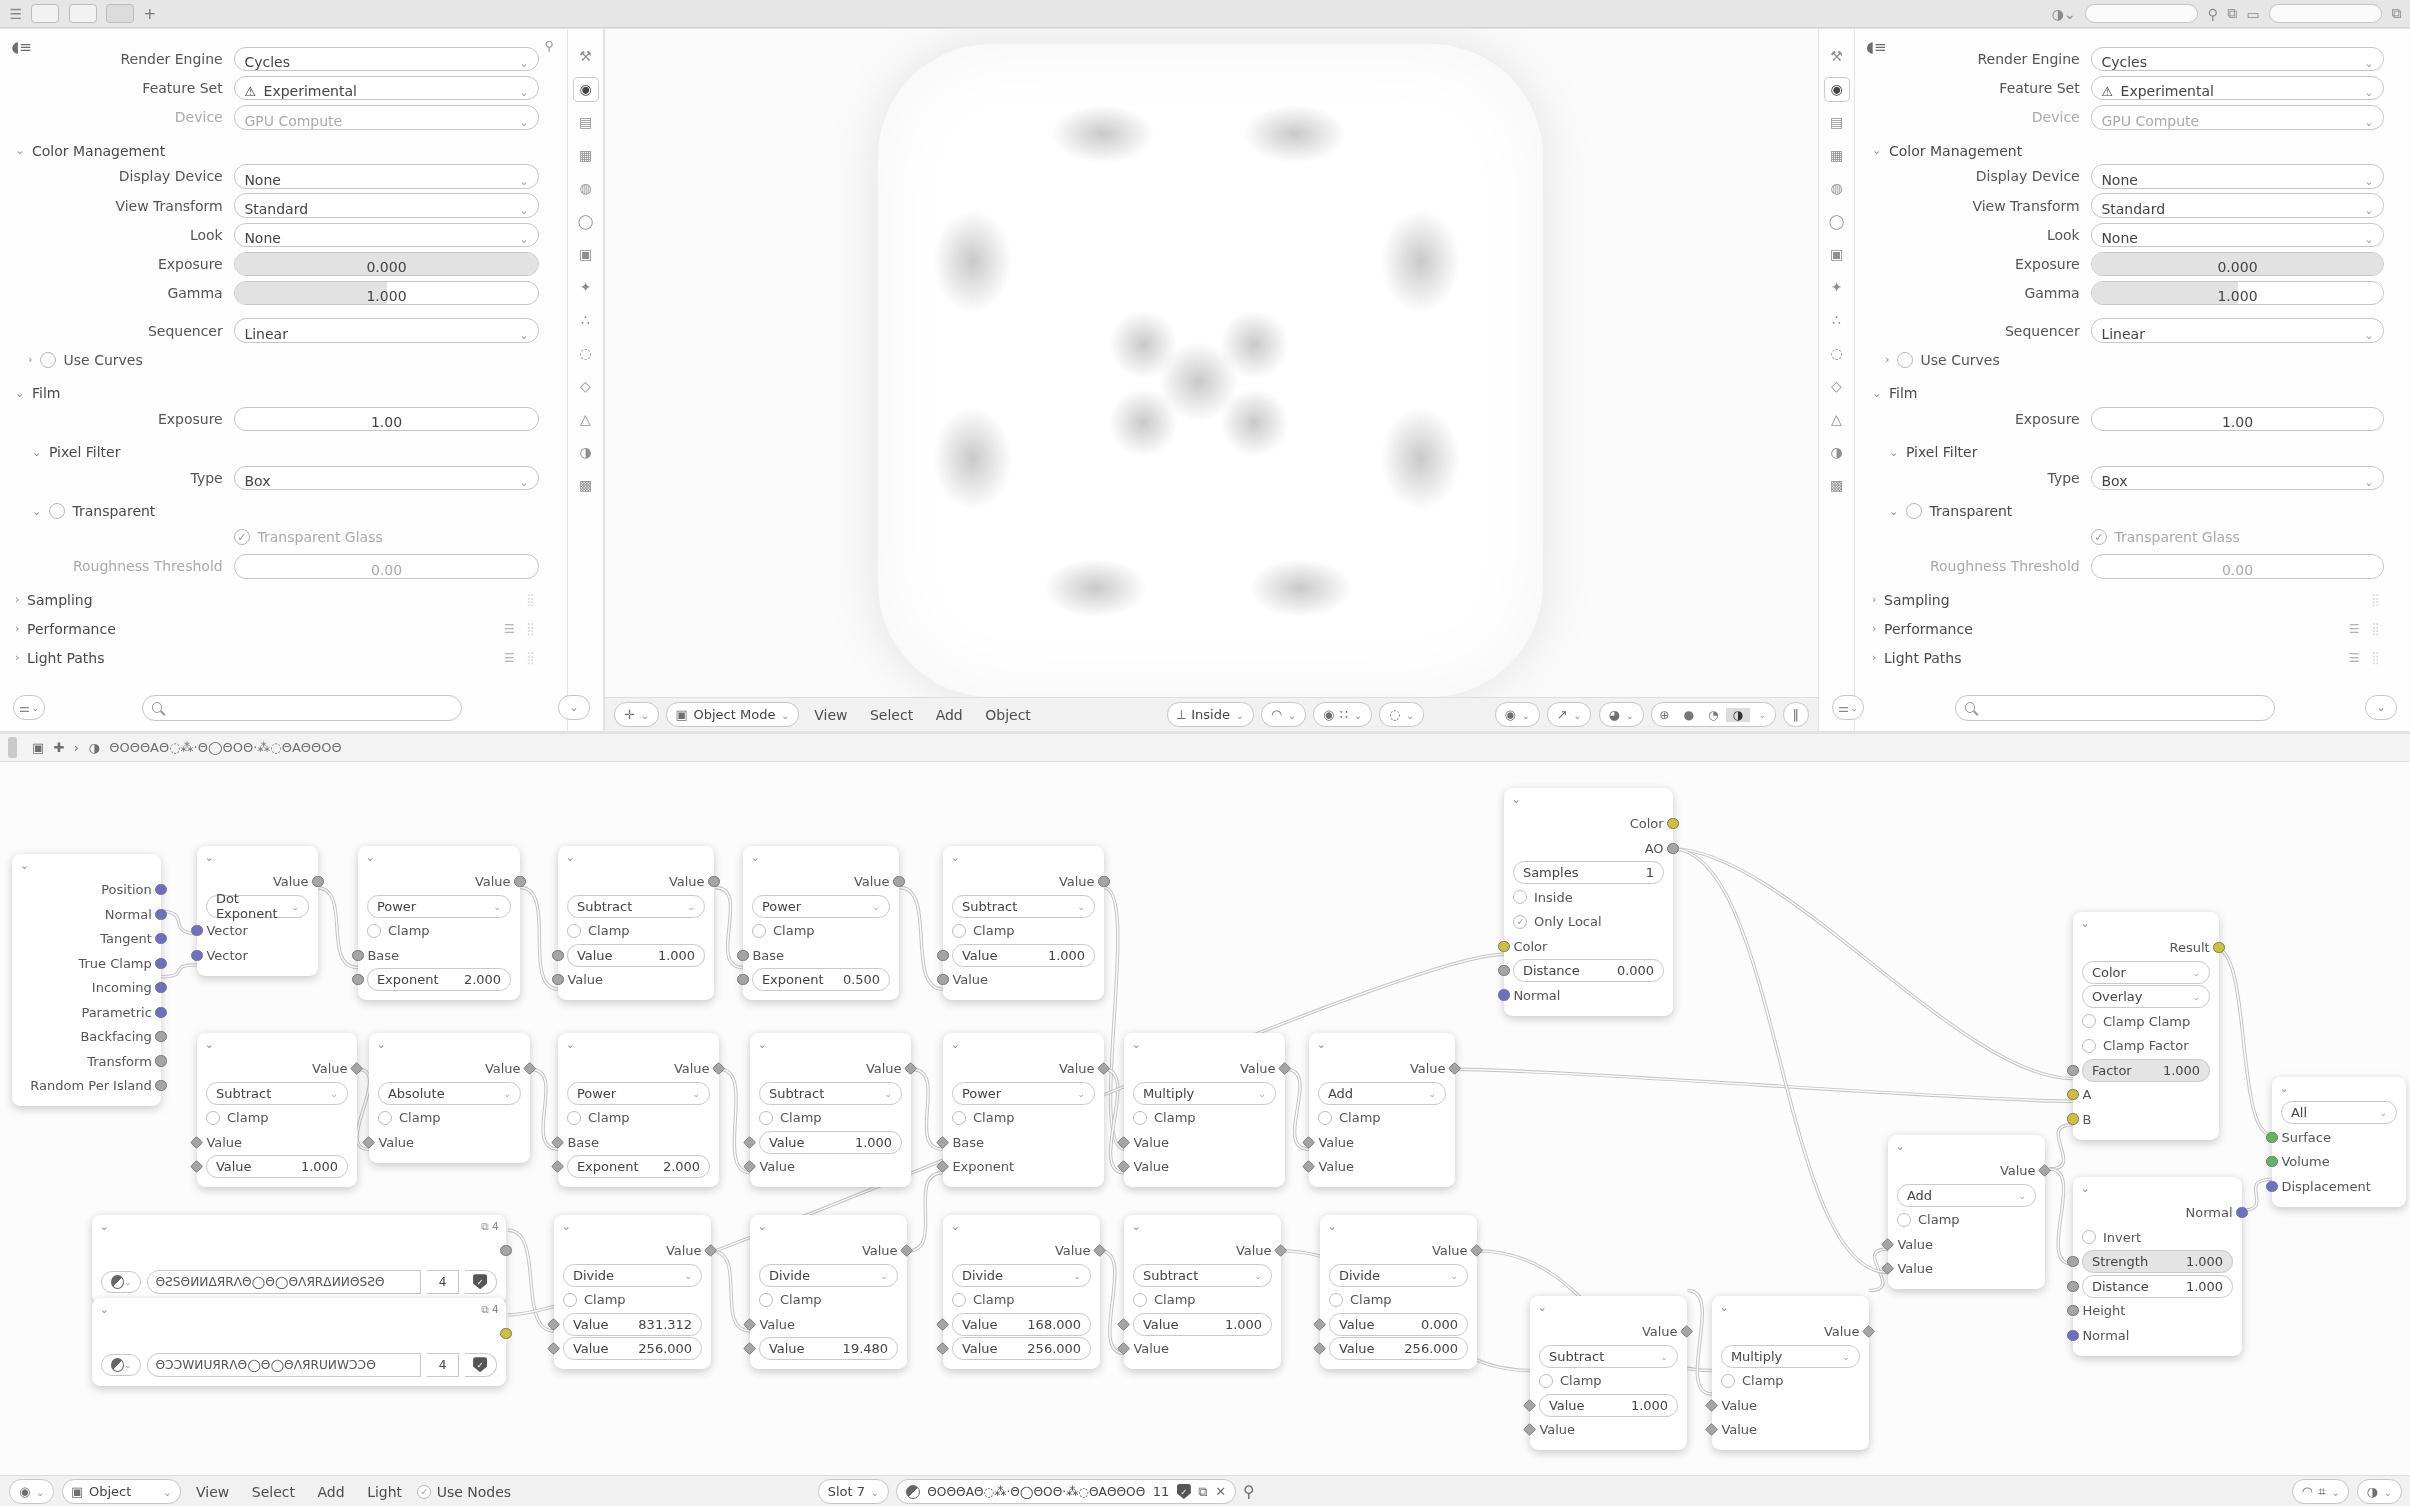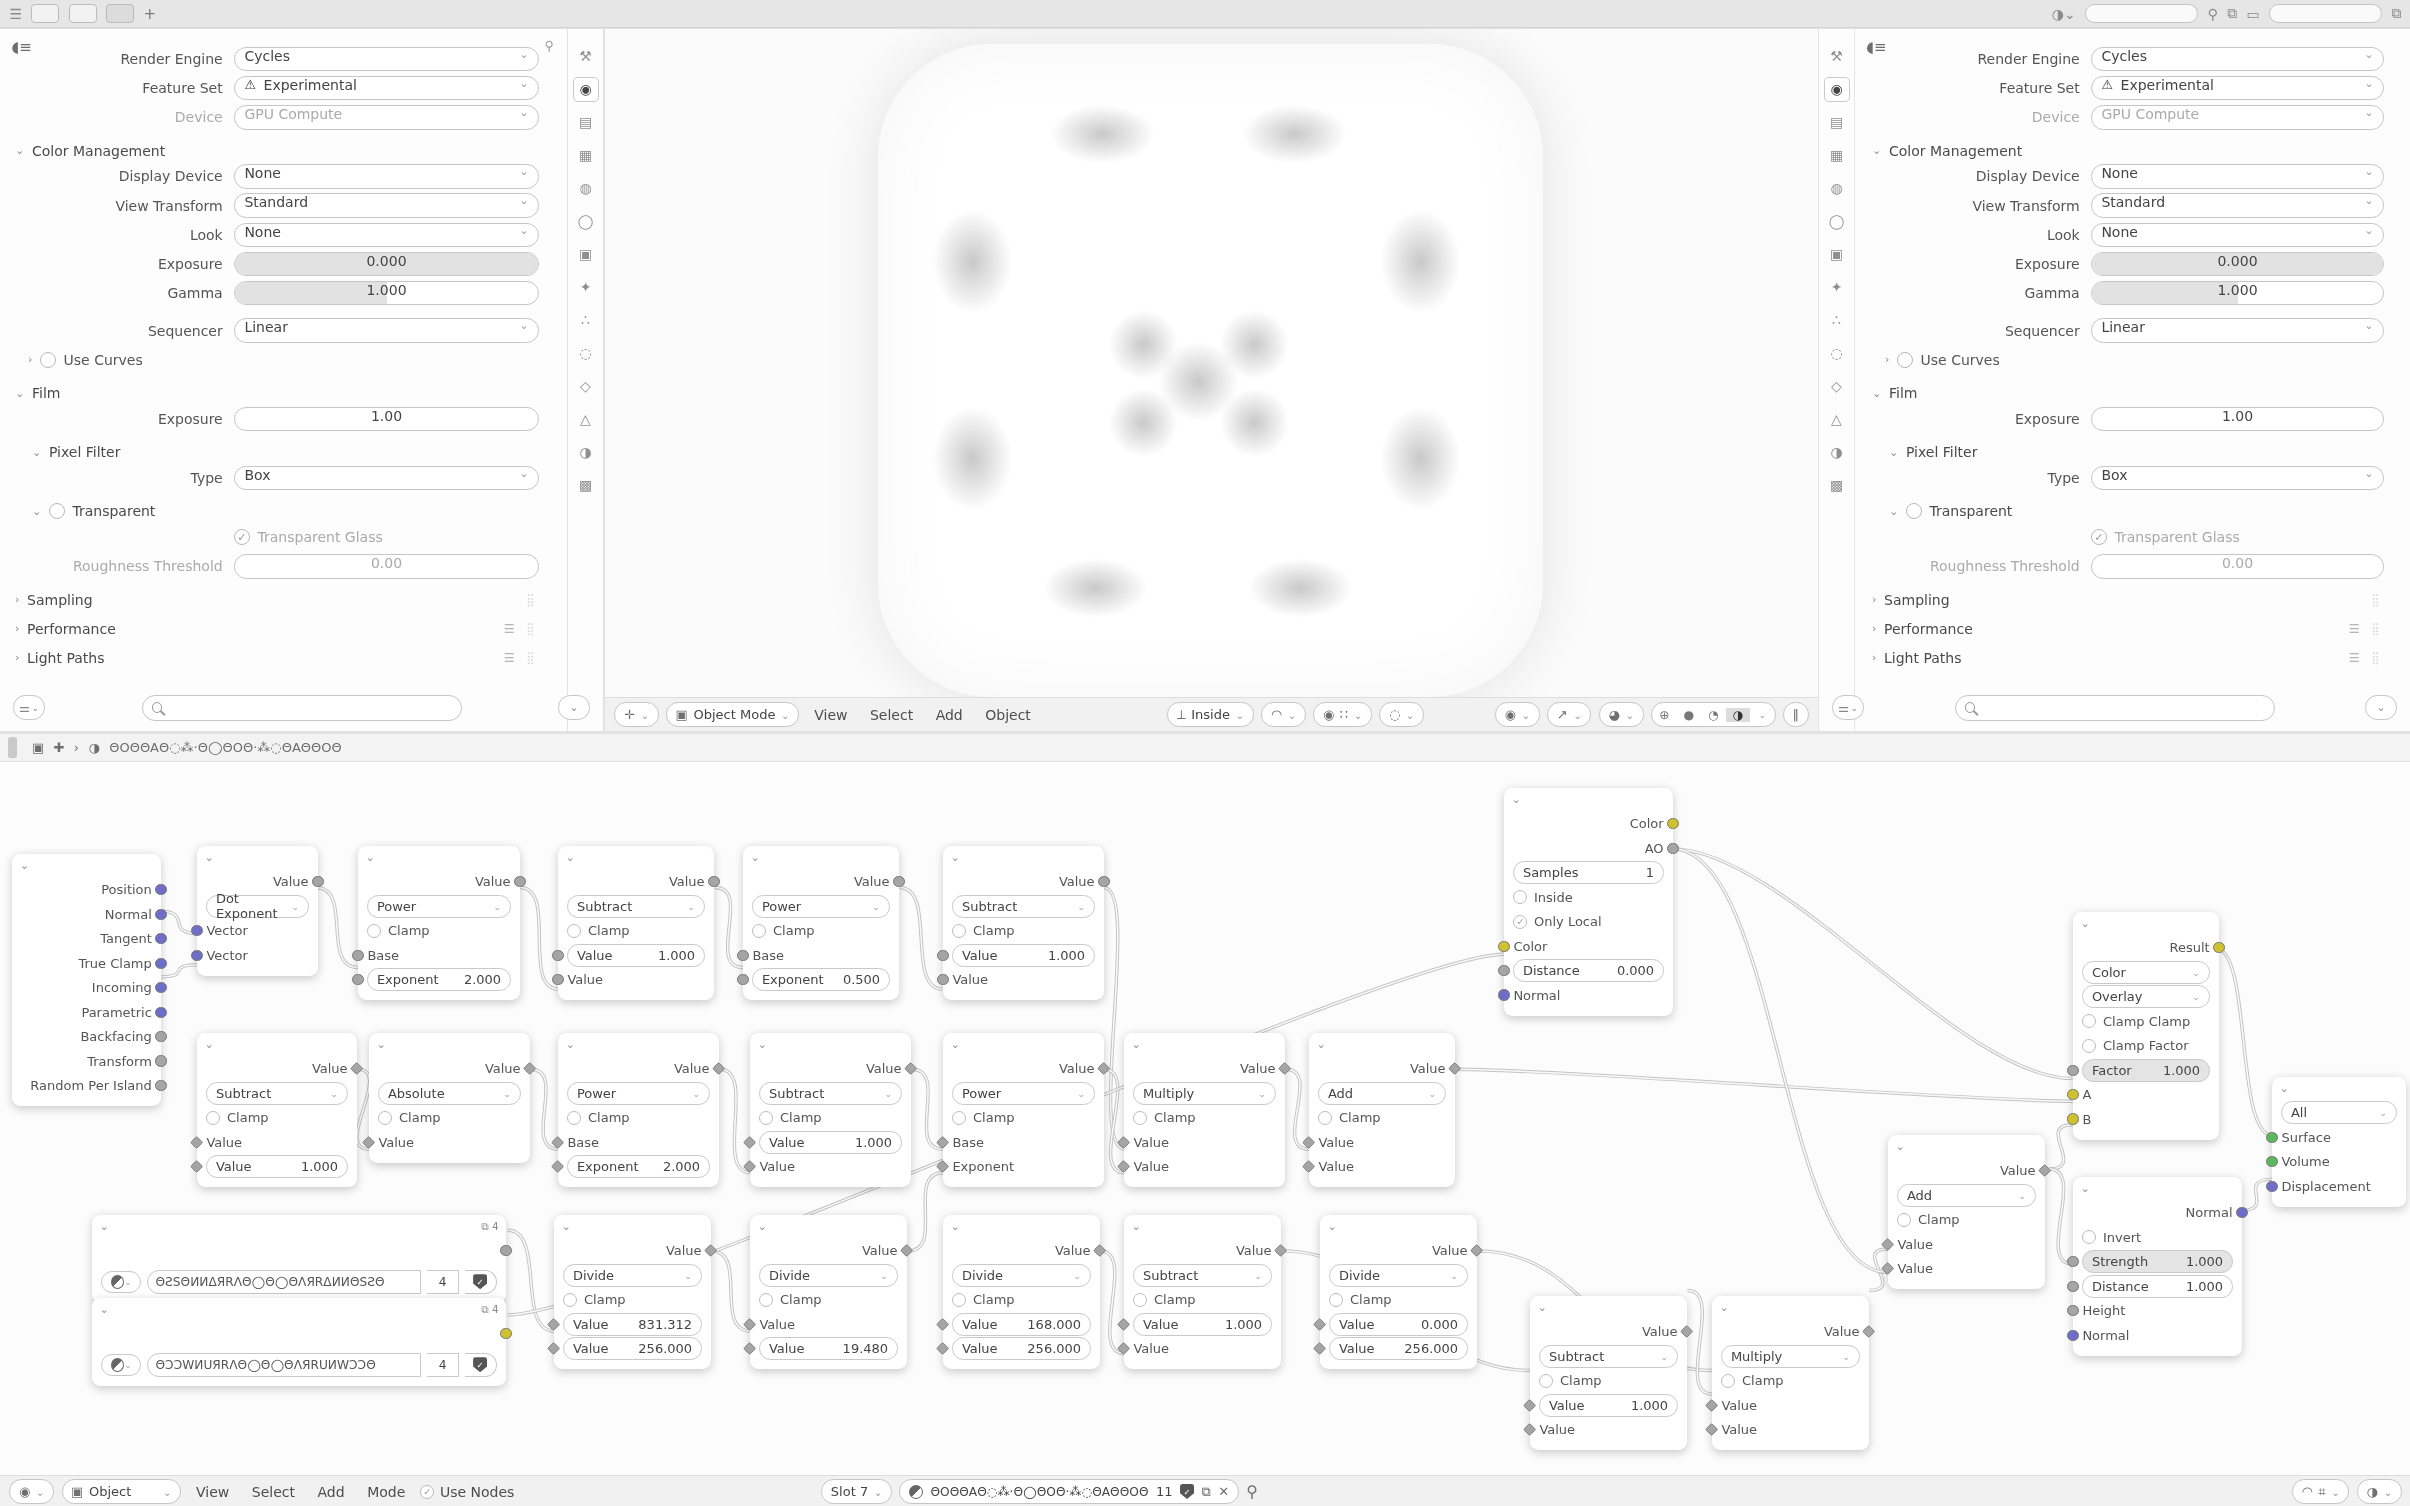--- a/index.html
+++ b/index.html
@@ -22,21 +22,21 @@
   #props-right { left:1819px; top:29px; width:591px; height:702px; }
   #nodeed      { left:0; top:734px; width:2411px; height:773px; background:#fcfcfc; }
 
   
   .pwrap { position:absolute; top:0; bottom:49px; overflow:hidden; }
   .props-content { padding:13px 13px 0 0; }
   .prow { display:flex; align-items:center; margin:4.7px 0; height:24.5px; }
   .plabel { width:234px; text-align:right; padding-right:11.3px; font-size:14px; color:#555; flex:none; }
   .plabel.dis { color:#aaa; }
   .pfield { flex:1; margin-right:13px; }
-  .pill { display:flex; align-items:flex-start; height:24.5px; border:0.9px solid #c6c6c6; border-radius:12.2px;
+  .pill { display:flex; align-items:flex-end; height:24.5px; border:0.9px solid #c6c6c6; border-radius:12.2px;
     background:#fff; font-size:14px; color:#444; padding:0 9.4px; position:relative; overflow:hidden; }
   .pill .dd { margin-left:auto; color:#999; font-size:11.3px; }
   .pill.dis { color:#aaa; }
   .pill .fillbar { position:absolute; left:0; top:0; bottom:0; background:#e2e2e2; }
   .pill .ctr { position:relative; width:100%; text-align:center; }
   .warn-ic { color:#333; margin-right:7.5px; font-size:13px; }
   .sect { display:flex; align-items:center; gap:7.5px; font-size:14px; color:#4a4a4a; margin:13px 0 5.6px 15px; }
   .sect .car { color:#888; font-size:11.3px; }
   .sect .rightics { margin-left:auto; margin-right:17px; color:#b5b5b5; font-size:12.2px; display:flex; gap:11.3px;}
   .cb { width:16px; height:16px; border:1.3px solid #b8b8b8; border-radius:50%; background:#fff;
@@ -1494,21 +1494,21 @@
         <span class="dd">⌄</span>
       </span>
     <span class="hpill">
         <span class="vic">▣</span>
       <span>Object</span>
         <span class="dd" style="margin-left:26px">⌄</span>
       </span>
     <span class="menu">View</span>
     <span class="menu">Select</span>
     <span class="menu">Add</span>
-    <span class="menu">Mode</span>
+    <span class="menu">Light</span>
     <span style="display:flex;align-items:center;gap:5.6px">
       <span class="cb on" style="width:14px;height:14px;font-size:9.4px"></span>
       <span>Use Nodes</span>
     </span>
     <span style="width:292px"></span>
     <span class="hpill">
       <span>Slot 7</span>
         <span class="dd">⌄</span>
       </span>
     <span class="hpill" style="gap:7.5px">

